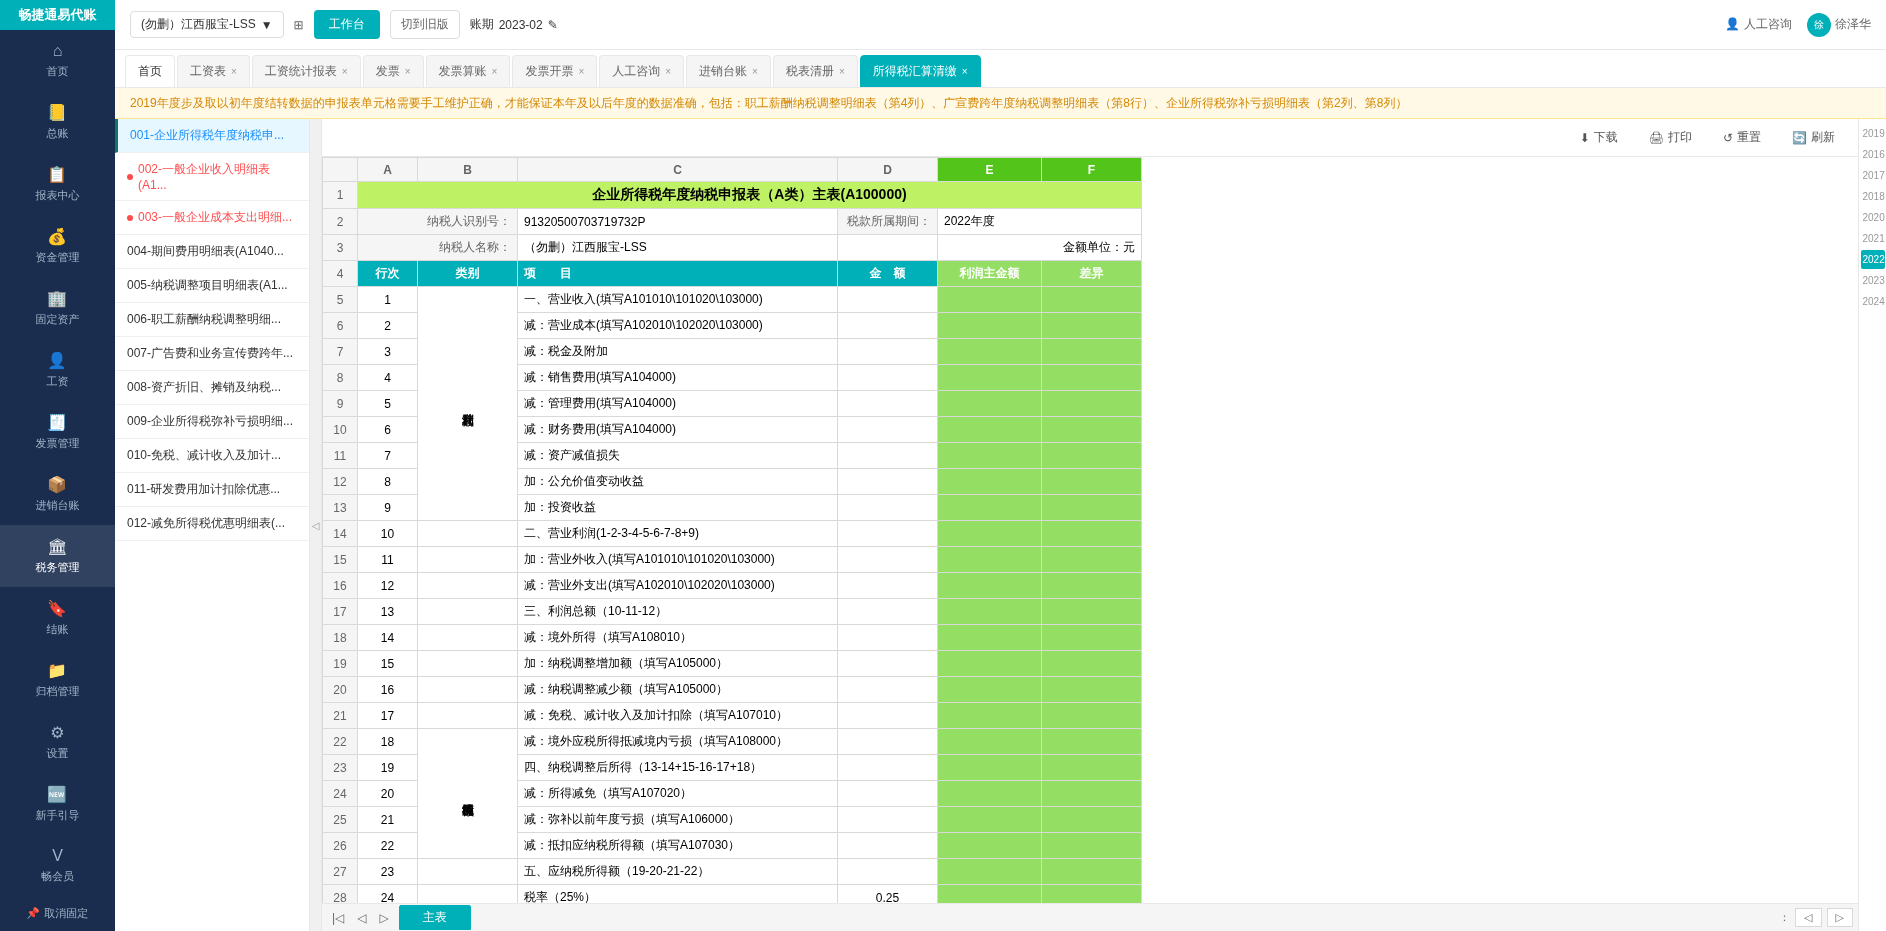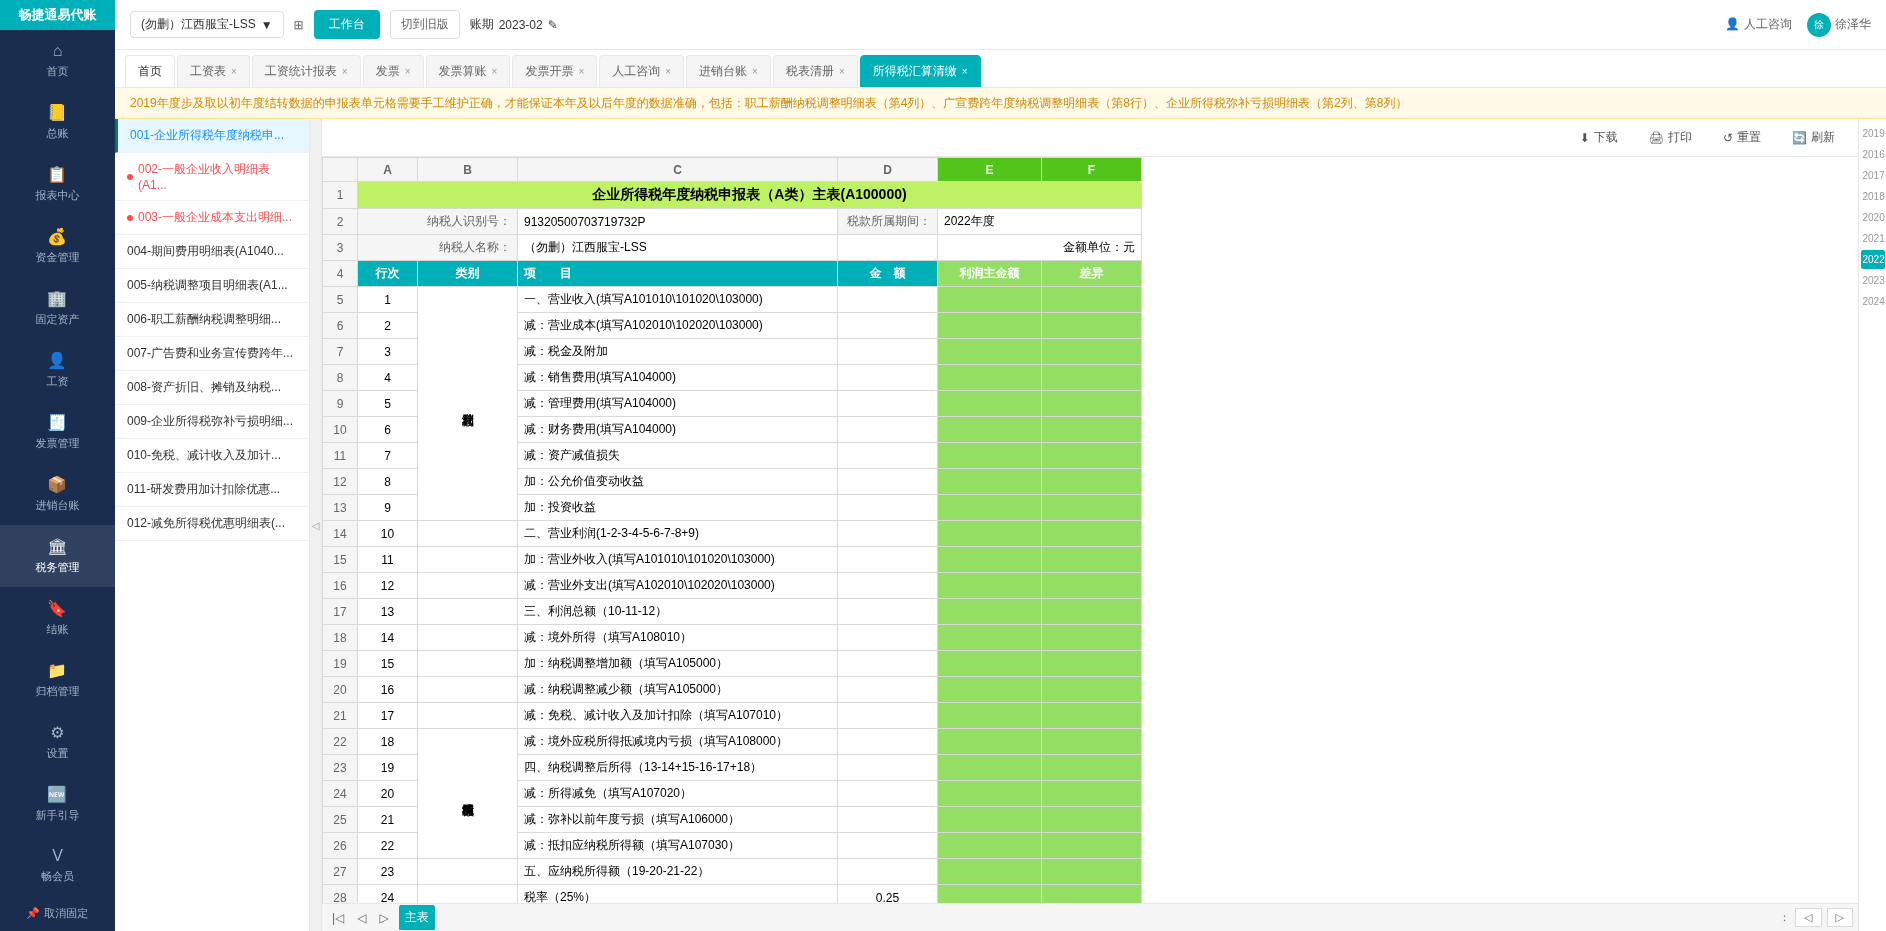--- a/index.html
+++ b/index.html
@@ -69,21 +69,21 @@
     .spreadsheet .col-b { text-align: center; width: 100px; }
     .spreadsheet .col-c { width: 320px; }
     .spreadsheet .col-d { text-align: center; width: 100px; }
     .spreadsheet .col-e { text-align: center; width: 104px; background: #95de64 !important; }
     .spreadsheet .col-f { text-align: center; width: 100px; background: #95de64 !important; }
     .green-header { background: #52c41a !important; color: white !important; font-weight: bold; }
     .cyan-header { background: #00b0b9 !important; color: white !important; font-weight: bold; }
 
     
     .sheet-tabs { height: 28px; background: #f5f5f5; border-top: 1px solid #e8e8e8; display: flex; align-items: center; padding: 0 5px; gap: 5px; }
-    .sheet-tab { padding: 3px 5px; font-size: 12px; border: 1px solid #d9d9d9; background: white; cursor: pointer; border-radius: 2px 2px 0 0; }
+    .sheet-tab { padding: 3px 23px; font-size: 12px; border: 1px solid #d9d9d9; background: white; cursor: pointer; border-radius: 2px 2px 0 0; }
     .sheet-tab.active { background: #00b0b9; color: white; border-color: #00b0b9; }
     .sheet-nav { display: flex; gap: 3px; align-items: center; }
     .sheet-nav-btn { cursor: pointer; color: #666; padding: 2px 5px; }
     .scroll-indicator { margin-left: auto; display: flex; align-items: center; gap: 5px; }
     .scroll-indicator-item { padding: 2px 8px; border: 1px solid #d9d9d9; background: white; cursor: pointer; font-size: 11px; color: #666; }
   </style>
 </head>
 <body>
 
 <div class="app-container">

